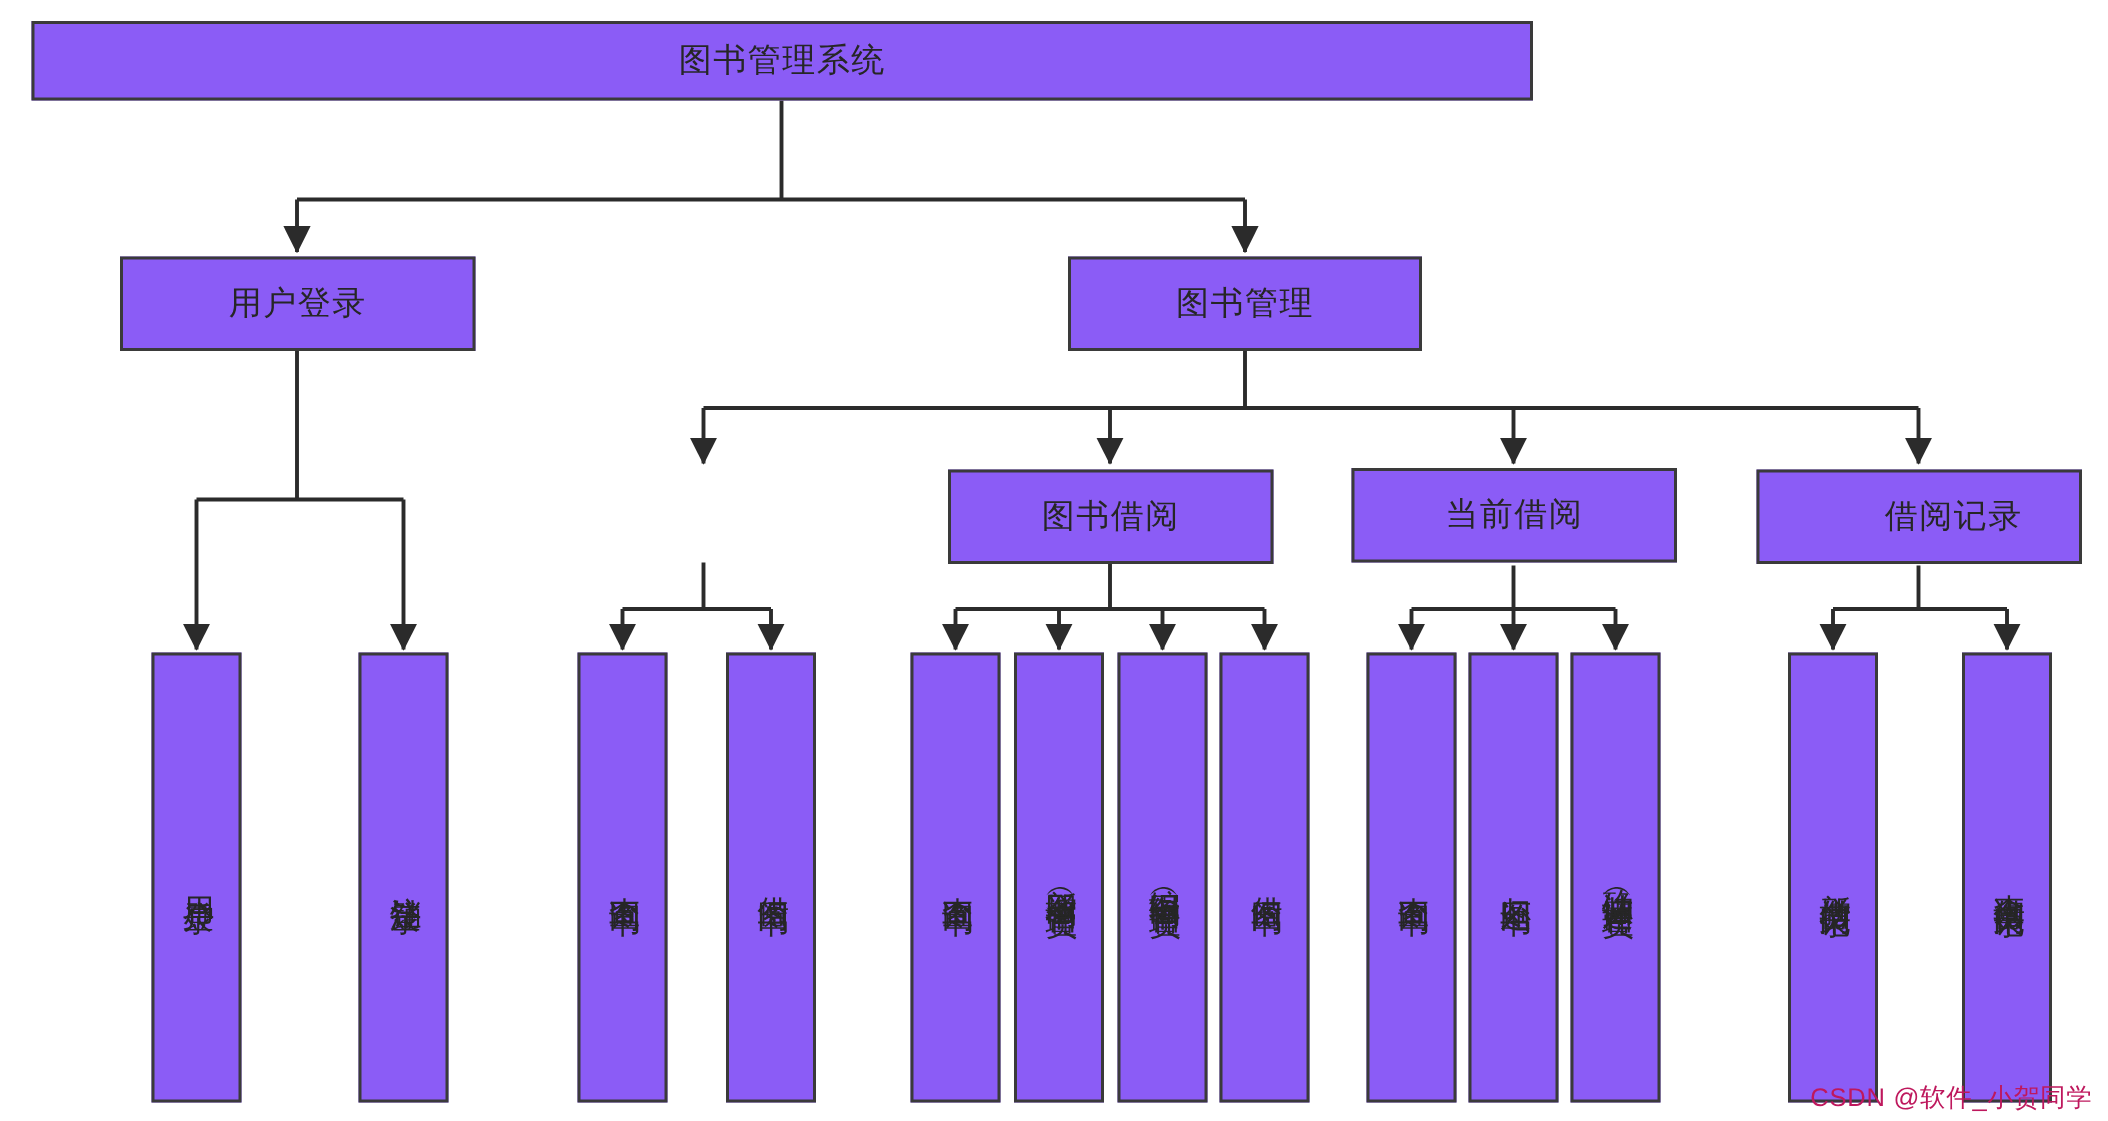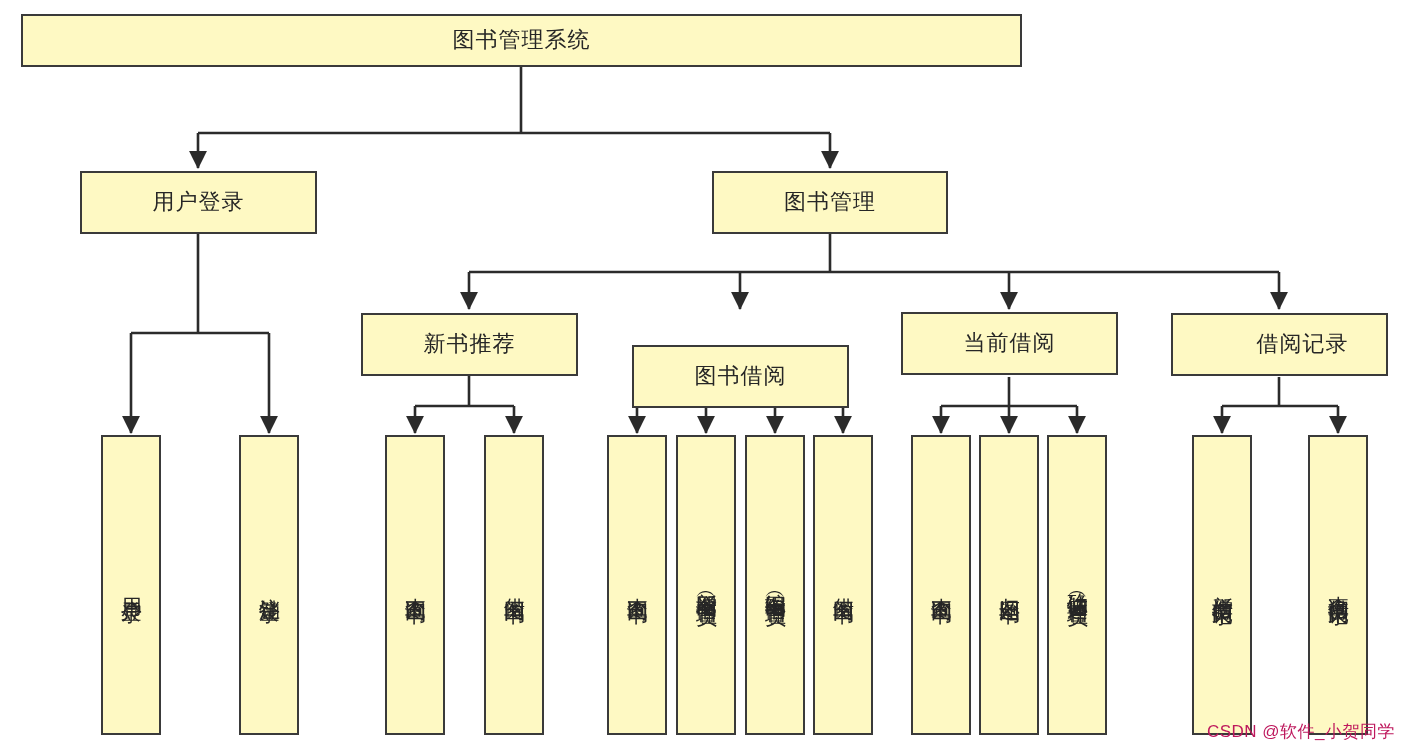--- a/index.html
+++ b/index.html
@@ -25,21 +25,21 @@
     position: absolute;
     left: 0;
     top: 0;
     width: 1405px;
     height: 747px;
   }
   .node-box {
     position: absolute;
     box-sizing: border-box;
     border: 2px solid #3a3a3a;
-    background: #fef9c3;
+    background: #8b5cf6;
     display: flex;
     align-items: center;
     justify-content: center;
     color: #222222;
   }
   .node-label-h {
     font-size: 22px;
     line-height: 1.1;
     letter-spacing: 1px;
     white-space: nowrap;
@@ -137,25 +137,22 @@
   </div>
 
   <div class="node-box" style="left:80px; top:171px; width:237px; height:63px;">
     <span class="node-label-h">用户登录</span>
   </div>
 
   <div class="node-box" style="left:712px; top:171px; width:236px; height:63px;">
     <span class="node-label-h">图书管理</span>
   </div>
 
-  <div class="node-box" style="left:361px; top:313px; width:217px; height:63px;">
-    <span class="node-label-h">新书推荐</span>
-  </div>
-
-  <div class="node-box" style="left:632px; top:313px; width:217px; height:63px;margin-top:32px;">
+
+  <div class="node-box" style="left:632px; top:313px; width:217px; height:63px;">
     <span class="node-label-h">图书借阅</span>
   </div>
 
   <div class="node-box" style="left:901px; top:312px; width:217px; height:63px;">
     <span class="node-label-h">当前借阅</span>
   </div>
 
   <div class="node-box" style="left:1171px; top:313px; width:217px; height:63px;padding-left:46px;">
     <span class="node-label-h">借阅记录</span>
   </div>

